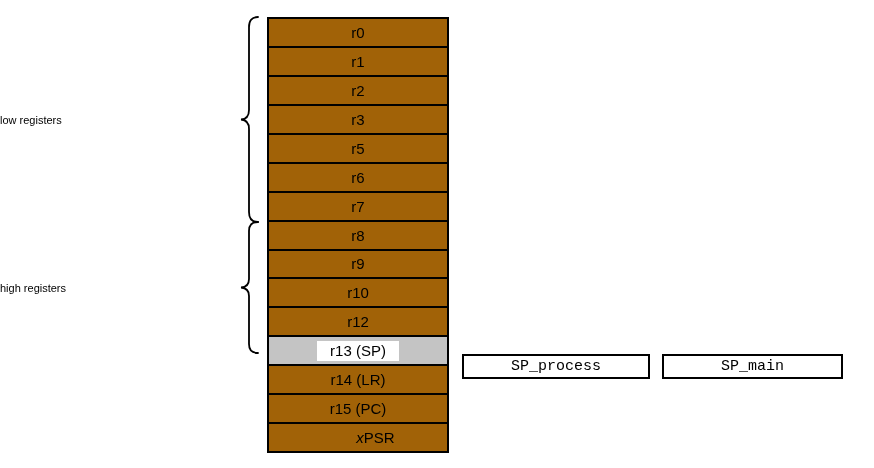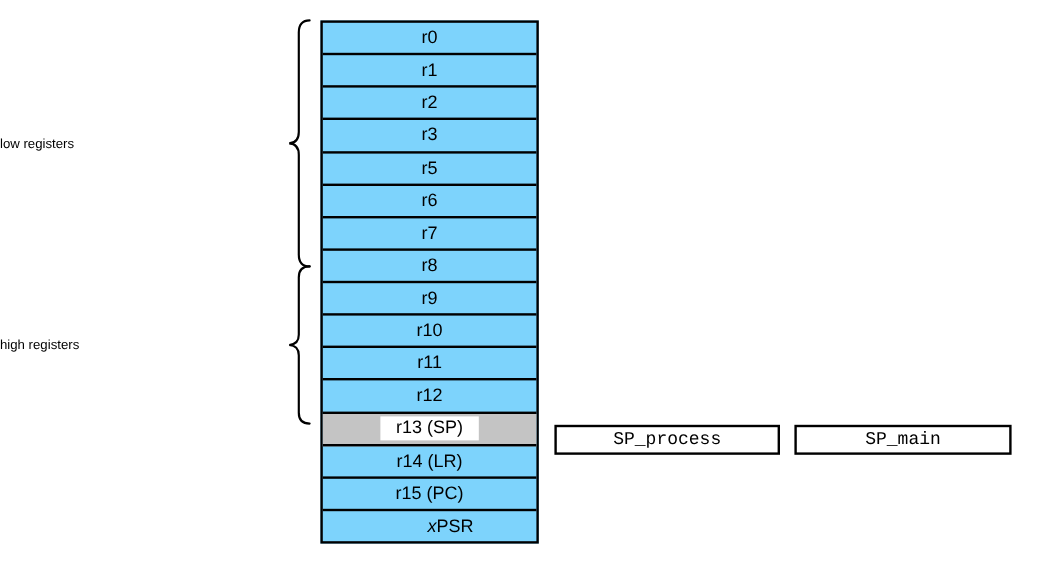--- a/index.html
+++ b/index.html
@@ -16,21 +16,21 @@
   .reg-column {
     position: absolute;
     left: 267px;
     top: 17px;
     width: 182px;
     height: 436px;
     border: 2px solid #000000;
     box-sizing: border-box;
     display: flex;
     flex-direction: column;
-    background: #7dd3fc;
+    background: #a16207;
   }
   .reg-row {
     flex: 1 1 0;
     display: flex;
     align-items: center;
     justify-content: center;
     border-bottom: 2px solid #000000;
     box-sizing: border-box;
     font-size: 15px;
     line-height: 1;
@@ -118,23 +118,20 @@
     <div class="reg-row">
         <span class="cell-label">r8</span>
       </div>
     <div class="reg-row">
         <span class="cell-label">r9</span>
       </div>
     <div class="reg-row">
         <span class="cell-label">r10</span>
       </div>
     <div class="reg-row">
-        <span class="cell-label">r11</span>
-      </div>
-    <div class="reg-row">
         <span class="cell-label">r12</span>
       </div>
     <div class="reg-row highlight">
         <span class="cell-label">r13 (SP)</span>
       </div>
     <div class="reg-row">
         <span class="cell-label">r14 (LR)</span>
       </div>
     <div class="reg-row">
         <span class="cell-label">r15 (PC)</span>

